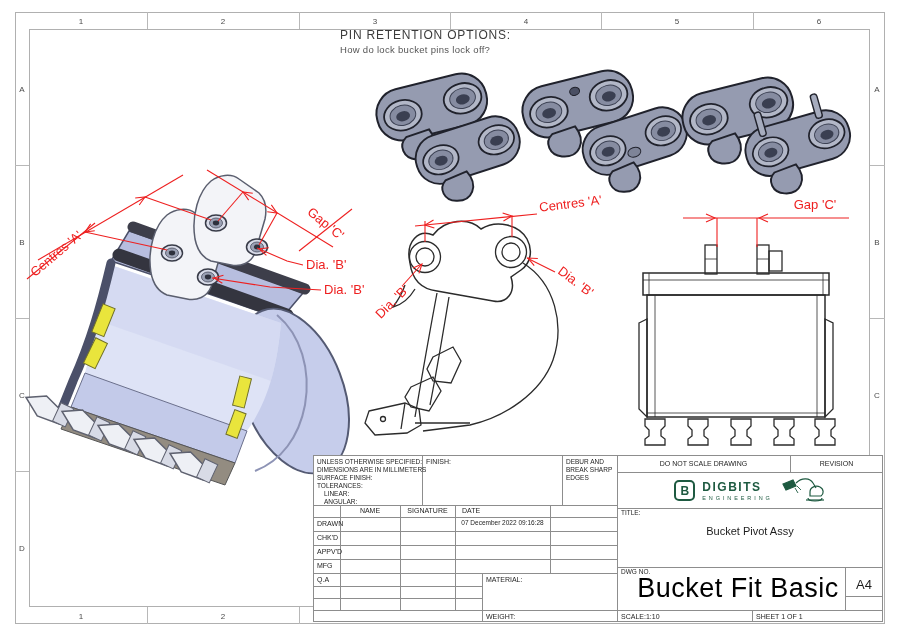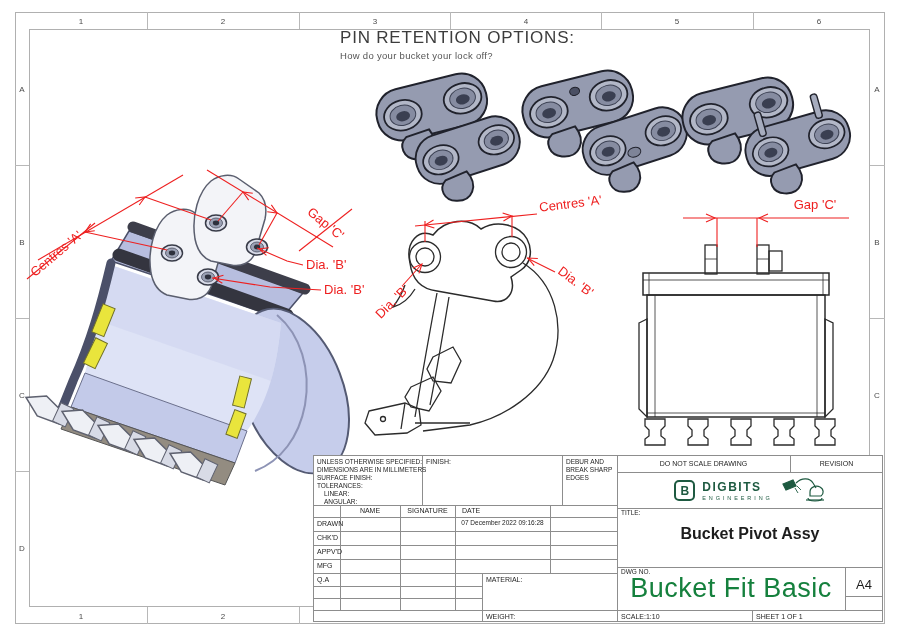--- a/index.html
+++ b/index.html
@@ -3,38 +3,38 @@
 <meta charset="utf-8">
 <style>
   html,body{margin:0;padding:0;background:#fff;}
   body{width:900px;height:636px;font-family:"Liberation Sans",sans-serif;color:#222;}
   .sheet{position:relative;width:900px;height:636px;background:#fff;overflow:hidden;}
   .frame{position:absolute;border:1px solid #b0b0b0;box-sizing:border-box;}
   .tick-v{position:absolute;width:1px;background:#b8b8b8;}
   .tick-h{position:absolute;height:1px;background:#b8b8b8;}
   .glab{position:absolute;font-size:8px;color:#4a4a4a;transform:translate(-50%,-50%);}
   .heading{position:absolute;left:340px;top:28px;color:#3c3c3c;}
-  .heading .h1{font-size:17px;letter-spacing:.8px;}
+  .heading .h1{font-size:12px;letter-spacing:.8px;}
   .heading .h2{font-size:9.5px;color:#555;margin-top:2px;letter-spacing:.3px;}
   svg{position:absolute;overflow:visible;}
   svg text{font-family:"Liberation Sans",sans-serif;}
   .dim{stroke:#ee2020;stroke-width:1.1;fill:none;}
   .dimtxt{fill:#ee2020;font-size:13px;}
   
   .tblock{position:absolute;left:313px;top:455px;width:570px;height:167px;background:#fff;}
   .hl{position:absolute;height:1px;background:#8d8d8d;display:block;}
   .vl{position:absolute;width:1px;background:#8d8d8d;display:block;}
   .tb{position:absolute;font-size:7px;line-height:1;color:#1d1d1d;white-space:nowrap;}
   .tb6{font-size:6.5px;}
   .ctr{text-align:center;}
   .spec div{font-size:6.5px;line-height:8px;}
   .spec .ind{padding-left:7px;}
   .deb div{font-size:6.5px;line-height:8px;}
-  .big-title{position:absolute;font-size:16px;color:#1d1d1d;font-weight:bold;}
-  .dwg-big{position:absolute;font-size:27px;color:#15803d;letter-spacing:.5px;}
+  .big-title{position:absolute;font-size:11px;color:#1d1d1d;}
+  .dwg-big{position:absolute;font-size:27px;color:#000000;letter-spacing:.5px;padding-left:7px;}
   .a4{position:absolute;font-size:13px;color:#1d1d1d;}
   .logo{position:absolute;left:304px;top:19px;width:266px;height:33px;display:flex;align-items:center;justify-content:center;gap:7px;}
   .logo-b{width:17px;height:17px;border:2.5px solid #1e5a41;border-radius:5px;color:#1e5a41;font-weight:700;font-size:12px;display:flex;align-items:center;justify-content:center;}
   .logo-col{display:flex;flex-direction:column;align-items:flex-start;}
   .logo-brand{font-size:12px;font-weight:700;color:#1e5a41;letter-spacing:1.5px;line-height:15px;}
   .logo-tag{font-size:5.5px;color:#1e5a41;letter-spacing:2.9px;}
 </style>
 </head>
 <body>
 
@@ -67,21 +67,21 @@
   <span class="glab" style="left:22px;top:89px;">A</span>
   <span class="glab" style="left:22px;top:242px;">B</span>
   <span class="glab" style="left:22px;top:395px;">C</span>
   <span class="glab" style="left:22px;top:548px;">D</span>
   <span class="glab" style="left:877px;top:89px;">A</span>
   <span class="glab" style="left:877px;top:242px;">B</span>
   <span class="glab" style="left:877px;top:395px;">C</span>
 
   <div class="heading">
     <div class="h1">PIN RETENTION OPTIONS:</div>
-    <div class="h2">How do your bucket your lock off?</div>
+    <div class="h2">How do lock bucket pins lock off?</div>
   </div>
 
   <svg style="left:350px;top:55px;width:515px;height:150px;" viewBox="0 0 515 150">
     <defs>
       <g id="lugbase">
         <rect x="-56" y="-27" width="112" height="52" rx="25" fill="#959bb0" stroke="#20222c" stroke-width="2"></rect>
         <path d="M-8,20 C0,38 -12,52 -28,46 C-40,42 -42,28 -32,22 Z" fill="#959bb0" stroke="#20222c" stroke-width="2"></path>
         <ellipse cx="-30" cy="0" rx="19" ry="15" fill="#b2b7c7" stroke="#20222c" stroke-width="1.8"></ellipse>
         <ellipse cx="-30" cy="0" rx="13" ry="10" fill="#868ca1" stroke="#3c4153" stroke-width="1"></ellipse>
         <ellipse cx="-30" cy="1" rx="7" ry="5" fill="#3a3f51"></ellipse>

